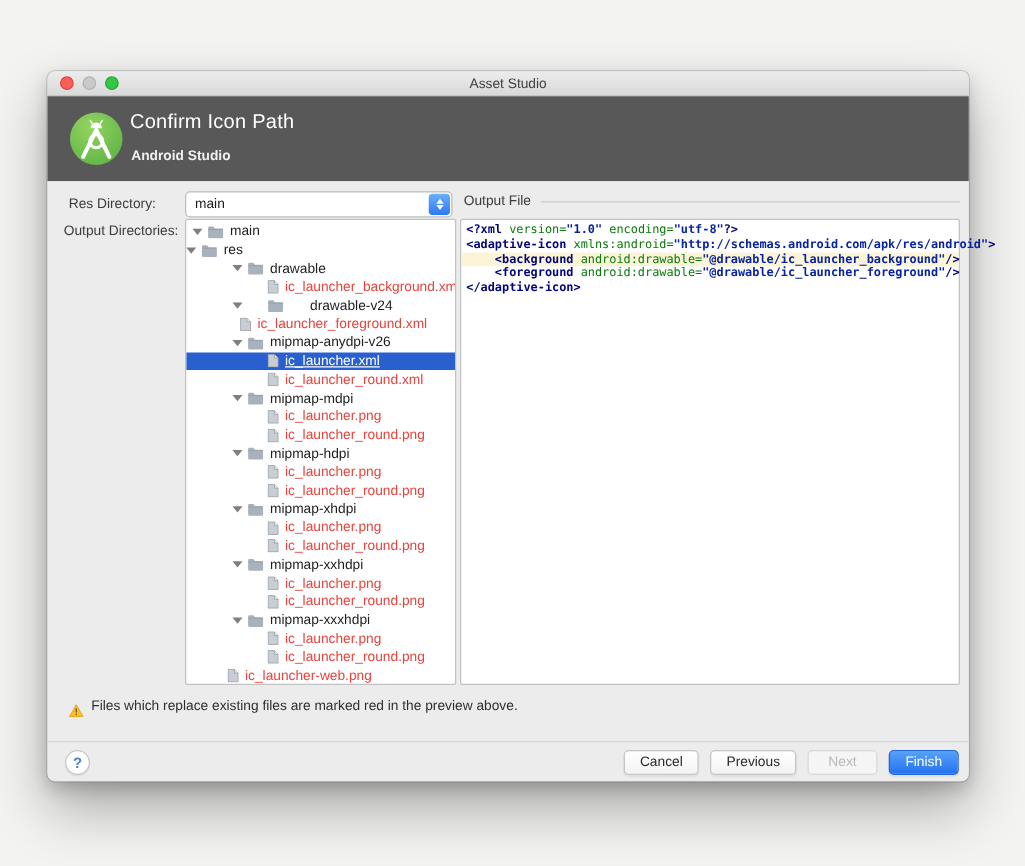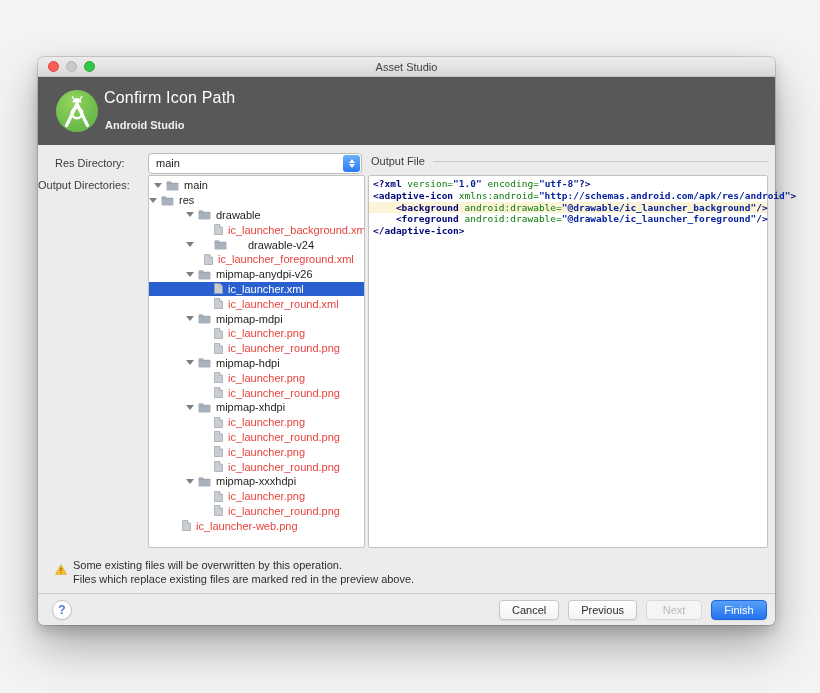--- a/index.html
+++ b/index.html
@@ -25,21 +25,21 @@
   
   .header { position:absolute; left:0; top:20px; width:100%; height:68px; background:#585858; }
   .logo { position:absolute; left:17px; top:12px; width:44px; height:44px; }
   .htitle { position:absolute; left:66px; top:12px; color:#ffffff; font-size:16px; font-weight:500; letter-spacing:.2px; }
   .hsub   { position:absolute; left:67px; top:42px; color:#f0f0f0; font-size:11px; font-weight:bold; }
 
   
   .content { position:absolute; left:0; top:88px; width:100%; height:448px; background:#ececec; }
   .lbl { position:absolute; font-size:11px; color:#3b3b3b; }
   .res-label    { left:17px; top:12px; }
-  .outdir-label { left:0; top:34px; }
+  .outdir-label { left:13px; top:34px; }
 
   .combo { position:absolute; left:110px; top:8px; width:214px; height:21px; background:#ffffff;
     border:1px solid #bdbdbd; border-radius:4px; cursor:default; }
   .combo-value { position:absolute; left:7px; top:3px; font-size:11px; color:#1c1c1c; }
   .stepper { position:absolute; right:1px; top:1px; width:17px; height:17px; border-radius:3px;
     background:linear-gradient(180deg,#6cb0fa,#2b78f4); display:flex; flex-direction:column;
     align-items:center; justify-content:center; gap:1px; }
   .chev { width:0; height:0; border-left:3px solid transparent; border-right:3px solid transparent; }
   .chev.up   { border-bottom:4px solid #fff; }
   .chev.down { border-top:4px solid #fff; }
@@ -51,21 +51,21 @@
   
   .tree { position:absolute; left:110px; top:30px; width:217px; height:373px; background:#ffffff;
     border:1px solid #c2c2c2; border-radius:2px; overflow:hidden; padding-top:2px; }
   .trow { display:flex; align-items:center; height:14.8px; font-size:11px; color:#1d1d1d; white-space:nowrap; }
   .trow.sel { background:#2a5fd0; color:#ffffff; }
   .trow .tri { width:0; height:0; border-left:4px solid transparent; border-right:4px solid transparent;
     border-top:5px solid #7f7f7f; margin-right:4px; flex:none; }
   .trow .spacer { width:12px; flex:none; }
   .trow .ticon { display:inline-flex; margin-right:5px; flex:none; }
   .trow .tlabel.red { color:#e8433c; }
-  .trow.sel .tlabel { color:#ffffff; }
+  .trow.sel .tlabel { color:#ffffff;text-decoration:underline; }
 
   
   .code { position:absolute; left:330px; top:30px; width:400px; height:373px; background:#ffffff;
     border:1px solid #c2c2c2; border-radius:2px; padding-top:2px;
     font-family:"DejaVu Sans Mono", monospace; font-size:9.5px; line-height:11.8px; }
   .cline { white-space:pre; padding-left:4px; }
   .cline.hl { background:#fcf4d7; }
   .c-tag  { color:#00067a; font-weight:bold; }
   .c-attr { color:#0a7a0a; }
   .c-val  { color:#0824a0; font-weight:bold; }
@@ -189,21 +189,21 @@
           <div class="trow" style="padding-left: 37px; gap: 16px;">
             <span class="tri"></span>
             <span class="ticon">
               <svg width="13" height="11" viewBox="0 0 13 11">
                 <path d="M0.5 2.2 a1 1 0 0 1 1 -1 h3.2 l1.3 1.5 h5.5 a1 1 0 0 1 1 1 v5.8 a1 1 0 0 1 -1 1 h-10 a1 1 0 0 1 -1 -1 z" fill="#a9b2bc"></path>
                 <line x1="0.7" y1="3.6" x2="12.3" y2="3.6" stroke="#94a0ab" stroke-width="0.7"></line>
               </svg>
             </span>
             <span class="tlabel">drawable-v24</span>
           </div>
-          <div class="trow" style="padding-left: 43px;">
+          <div class="trow" style="padding-left: 31px;">
             <span class="spacer"></span>
             <span class="ticon">
               <svg width="9" height="11" viewBox="0 0 9 11">
                 <path d="M0.5 0.5 h5 l3 3 v7 h-8 z" fill="#c9ced4" stroke="#9aa0a8" stroke-width="0.7"></path>
                 <path d="M5.5 0.5 v3 h3" fill="#eceef1" stroke="#9aa0a8" stroke-width="0.7"></path>
               </svg>
             </span>
             <span class="tlabel red">ic_launcher_foreground.xml</span>
           </div>
           <div class="trow" style="padding-left: 37px;">
@@ -318,20 +318,30 @@
           </div>
           <div class="trow" style="padding-left: 53px;">
             <span class="spacer"></span>
             <span class="ticon">
               <svg width="9" height="11" viewBox="0 0 9 11">
                 <path d="M0.5 0.5 h5 l3 3 v7 h-8 z" fill="#c9ced4" stroke="#9aa0a8" stroke-width="0.7"></path>
                 <path d="M5.5 0.5 v3 h3" fill="#eceef1" stroke="#9aa0a8" stroke-width="0.7"></path>
               </svg>
             </span>
             <span class="tlabel red">ic_launcher_round.png</span>
+          </div>
+          <div class="trow" style="padding-left: 37px;">
+            <span class="tri"></span>
+            <span class="ticon">
+              <svg width="13" height="11" viewBox="0 0 13 11">
+                <path d="M0.5 2.2 a1 1 0 0 1 1 -1 h3.2 l1.3 1.5 h5.5 a1 1 0 0 1 1 1 v5.8 a1 1 0 0 1 -1 1 h-10 a1 1 0 0 1 -1 -1 z" fill="#a9b2bc"></path>
+                <line x1="0.7" y1="3.6" x2="12.3" y2="3.6" stroke="#94a0ab" stroke-width="0.7"></line>
+              </svg>
+            </span>
+            <span class="tlabel">mipmap-xxhdpi</span>
           </div>
           <div class="trow" style="padding-left: 53px;">
             <span class="spacer"></span>
             <span class="ticon">
               <svg width="9" height="11" viewBox="0 0 9 11">
                 <path d="M0.5 0.5 h5 l3 3 v7 h-8 z" fill="#c9ced4" stroke="#9aa0a8" stroke-width="0.7"></path>
                 <path d="M5.5 0.5 v3 h3" fill="#eceef1" stroke="#9aa0a8" stroke-width="0.7"></path>
               </svg>
             </span>
             <span class="tlabel red">ic_launcher.png</span>
@@ -398,21 +408,20 @@
 
       <div class="warning">
         <span class="warn-icon">
           <svg width="12" height="11" viewBox="0 0 12 11">
             <path d="M6 0.8 L11.4 10.3 H0.6 Z" fill="#fbc02d" stroke="#dd9f10" stroke-width="0.7"></path>
             <rect x="5.45" y="3.6" width="1.1" height="3.4" fill="#7a5b00"></rect>
             <rect x="5.45" y="7.9" width="1.1" height="1.1" fill="#7a5b00"></rect>
           </svg>
         </span>
         <div class="warn-text">
-          <div>Some existing files will be overwritten by this operation.</div>
           <div>Files which replace existing files are marked red in the preview above.</div>
         </div>
       </div>
     </div>
 
     <div class="footer">
       <div class="help">?</div>
       <div class="btns" id="btns">
           <button class="btn">Cancel</button>
           <button class="btn">Previous</button>

